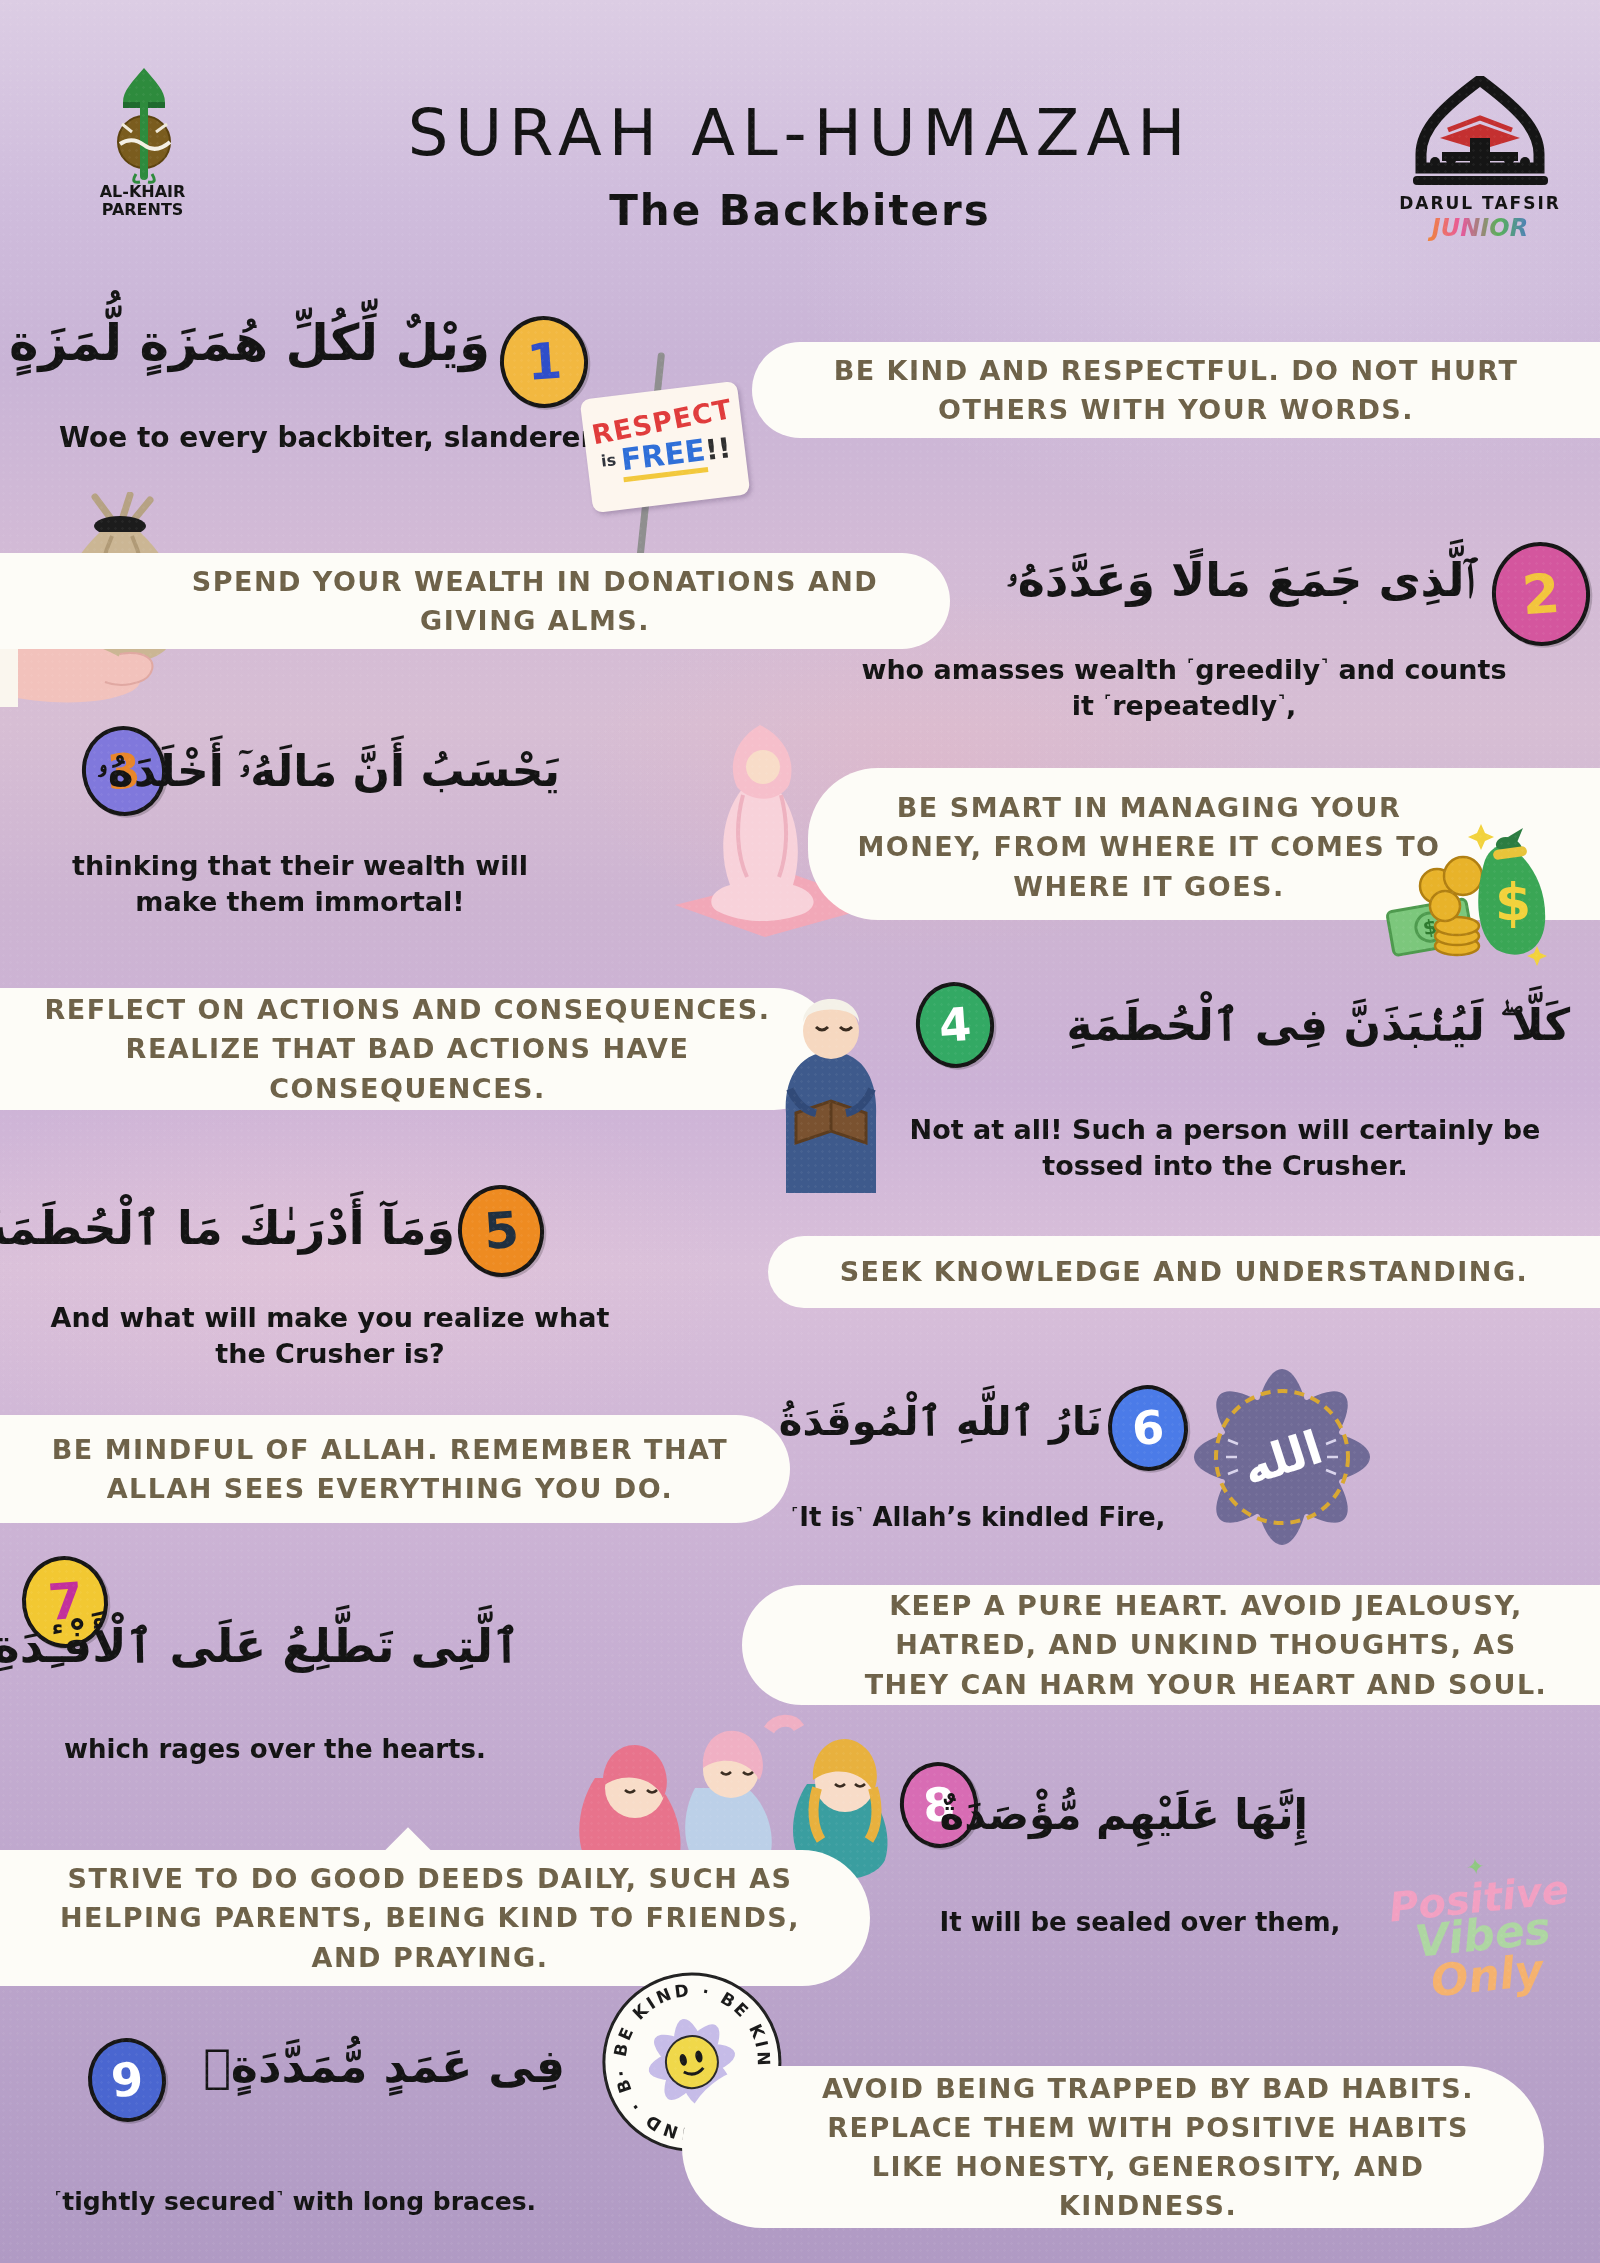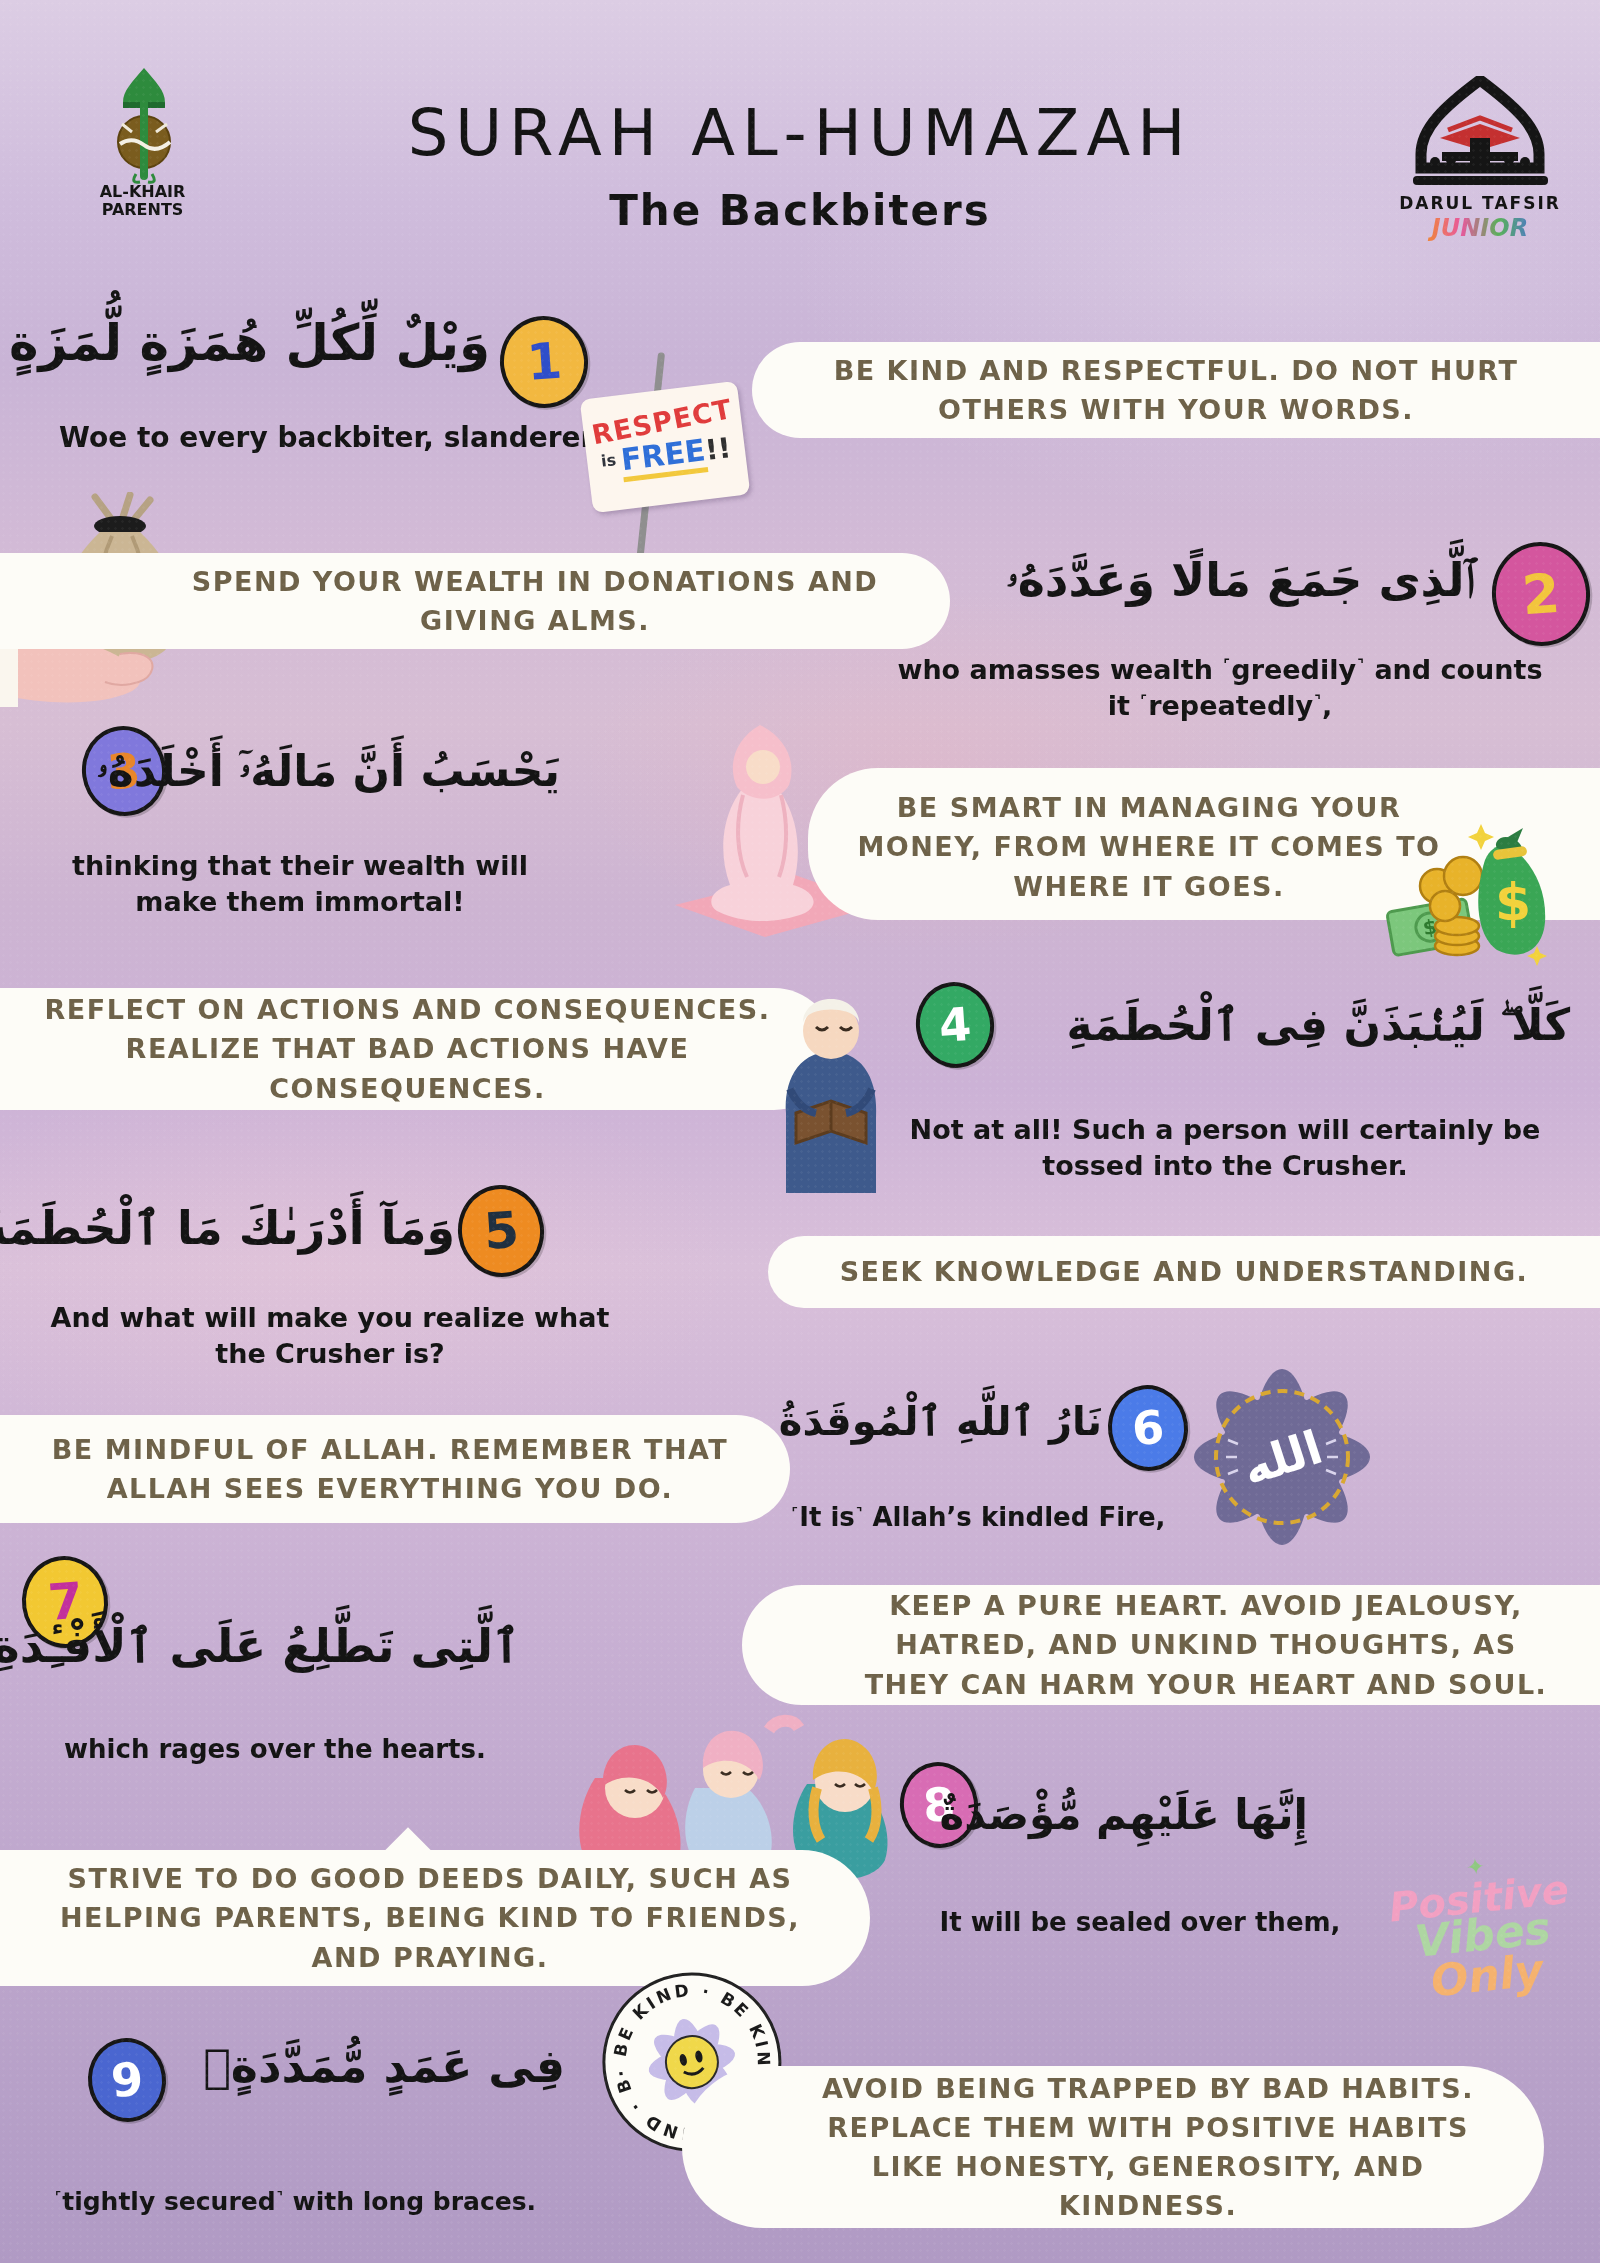--- a/index.html
+++ b/index.html
@@ -41,21 +41,21 @@
     box-shadow:2px 3px 4px rgba(60,40,80,0.25);text-align:center;padding-top:16px;}
   #flag .w1{color:#e03c3c;font-weight:bold;font-size:27px;letter-spacing:1px;display:block;transform:rotate(-4deg);}
   #flag .w2{color:#30343c;font-weight:bold;font-size:16px;vertical-align:6px;}
   #flag .w3{color:#2f6fd8;font-weight:bold;font-size:30px;border-bottom:5px solid #f2c83c;}
   #flag .w4{color:#303030;font-weight:bold;font-size:28px;}
   
   #zakat{left:0px;top:492px;}
   #pill2{left:-70px;top:553px;width:1020px;height:96px;border-radius:70px;padding:10px 50px 10px 240px;}
   #b2{left:1492px;top:542px;width:98px;height:104px;font-size:54px;}
   #a2{left:950px;top:540px;width:525px;font-size:46px;}
-  #t2{left:890px;top:652px;width:660px;font-size:27px;}
+  #t2{left:854px;top:652px;width:660px;font-size:27px;}
   
   #b3{left:82px;top:726px;width:84px;height:90px;font-size:48px;}
   #a3{left:160px;top:732px;width:400px;font-size:44px;}
   #t3{left:35px;top:848px;width:530px;font-size:27px;}
   #woman{left:655px;top:695px;}
   #pill3{left:808px;top:768px;width:792px;height:152px;border-radius:70px 0 0 70px;padding:16px 150px 10px 40px;}
   #money{left:1385px;top:818px;}
   
   #pill4{left:-70px;top:988px;width:905px;height:122px;border-radius:70px;padding:10px 60px 10px 110px;}
   #boy{left:756px;top:993px;}

